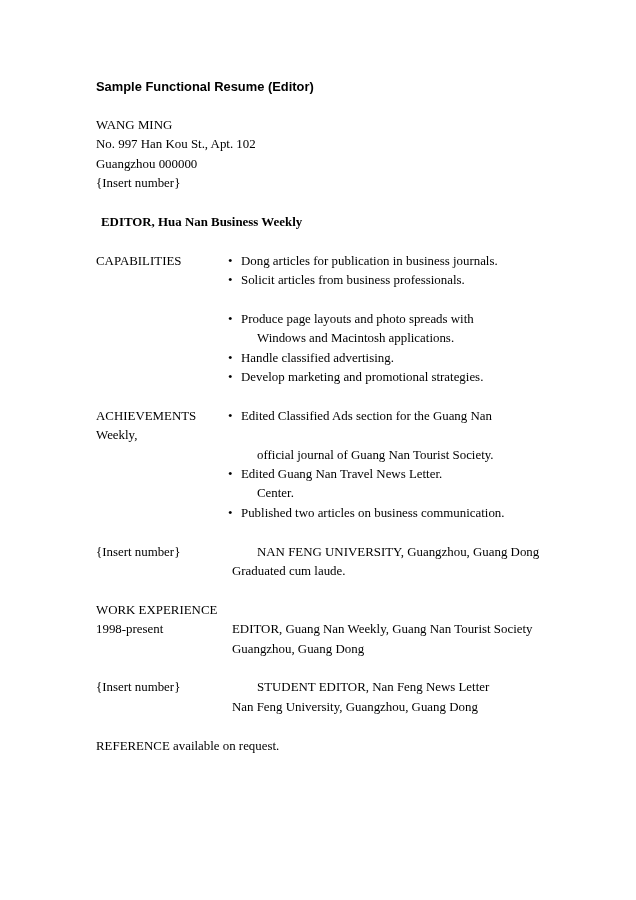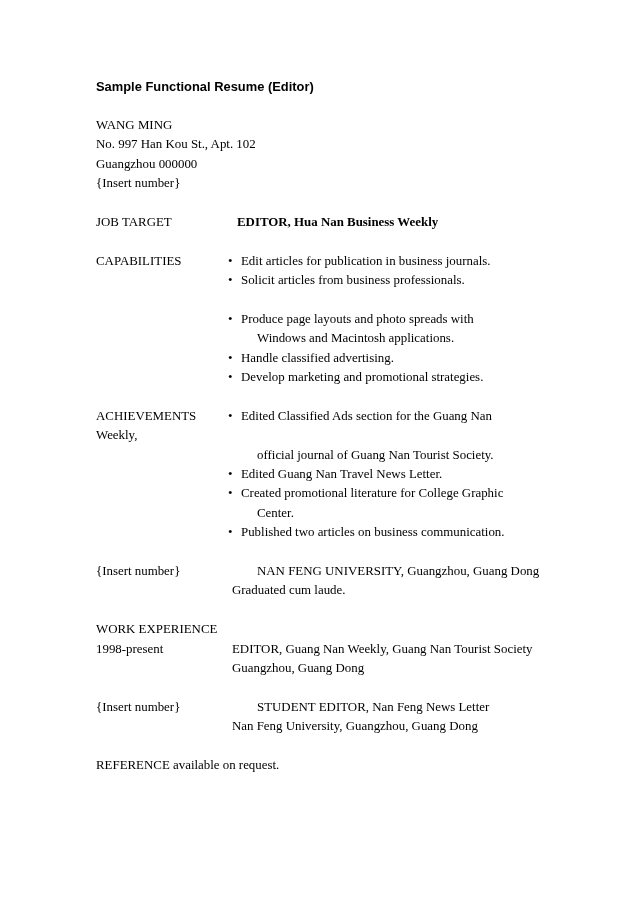--- a/index.html
+++ b/index.html
@@ -55,52 +55,50 @@
   <div class="line doc-title">Sample Functional Resume (Editor)</div>
   <div class="blank"></div>
 
   <div class="line">WANG MING</div>
   <div class="line">No. 997 Han Kou St., Apt. 102</div>
   <div class="line">Guangzhou 000000</div>
   <div class="line">{Insert number}</div>
   <div class="blank"></div>
 
   <div class="row">
-    <div class="label-col line">JOB TARGET</div>
     <div class="content-col line indent-sm">EDITOR, Hua Nan Business Weekly</div>
   </div>
   <div class="blank"></div>
 
   <div class="row">
     <div class="label-col">
       <div class="line">CAPABILITIES</div>
     </div>
     <div class="content-col">
-      <div class="line bullet">Edit articles for publication in business journals.</div>
+      <div class="line bullet">Dong articles for publication in business journals.</div>
       <div class="line bullet">Solicit articles from business professionals.</div>
       <div class="blank"></div>
       <div class="line bullet">Produce page layouts and photo spreads with</div>
       <div class="line cont">Windows and Macintosh applications.</div>
       <div class="line bullet">Handle classified advertising.</div>
       <div class="line bullet">Develop marketing and promotional strategies.</div>
     </div>
   </div>
   <div class="blank"></div>
 
   <div class="row">
     <div class="label-col">
       <div class="line">ACHIEVEMENTS</div>
       <div class="line">Weekly,</div>
     </div>
     <div class="content-col">
       <div class="line bullet">Edited Classified Ads section for the Guang Nan</div>
       <div class="blank"></div>
       <div class="line cont">official journal of Guang Nan Tourist Society.</div>
       <div class="line bullet">Edited Guang Nan Travel News Letter.</div>
-      <div class="line bullet">Created promotional literature for College Graphic</div>
       <div class="line cont">Center.</div>
       <div class="line bullet">Published two articles on business communication.</div>
     </div>
   </div>
   <div class="blank"></div>
 
   <div class="row">
     <div class="label-col line">{Insert number}</div>
     <div class="content-col">
       <div class="line tab-indent">NAN FENG UNIVERSITY, Guangzhou, Guang Dong</div>

